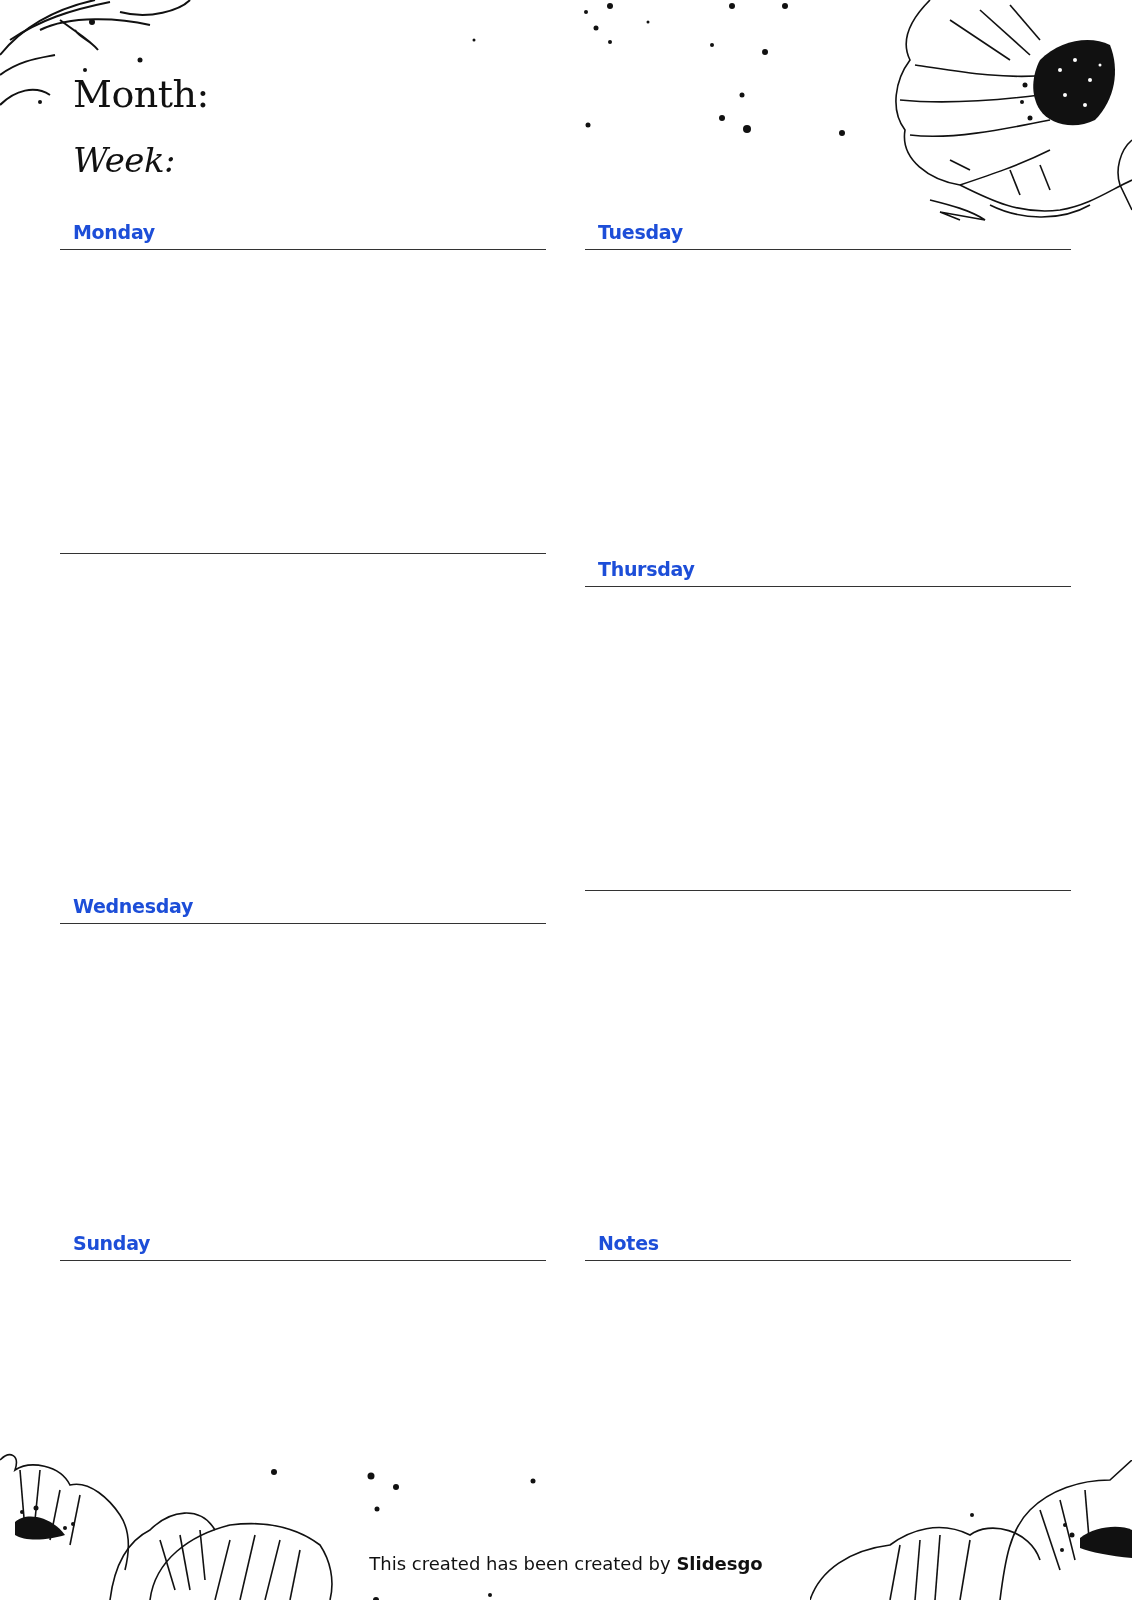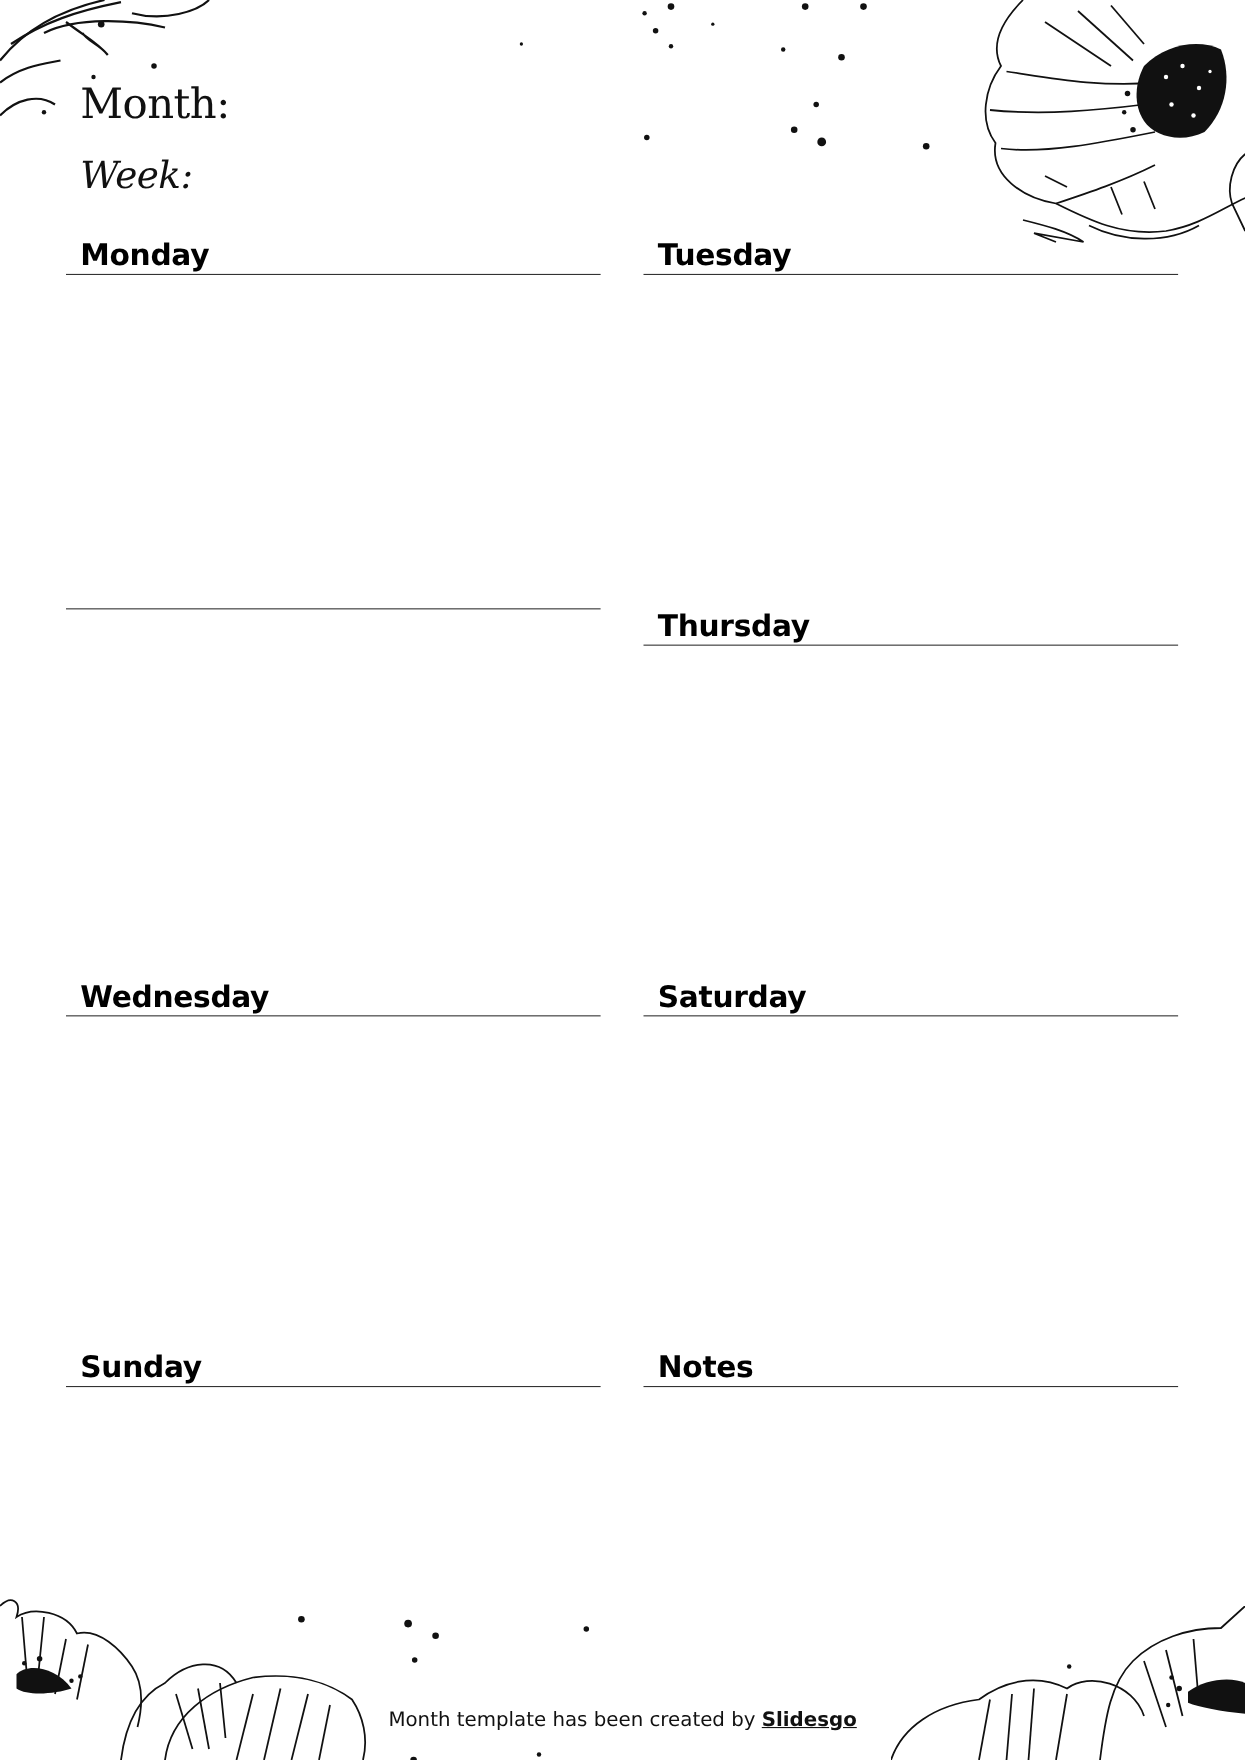--- a/index.html
+++ b/index.html
@@ -11,30 +11,30 @@
     .title {
       position: absolute; left: 73px; top: 72px;
       font-family: "DejaVu Serif", serif; font-size: 38px; color: #111; letter-spacing: -0.5px; text-align: right;
     }
     .week {
       position: absolute; left: 73px; top: 140px;
       font-family: "DejaVu Serif", serif; font-style: italic; font-size: 34px; color: #111; letter-spacing: -0.5px;
     }
     .section { position: absolute; width: 486px; }
     .section .label {
-      font-family: "DejaVu Sans", sans-serif; font-weight: bold; font-size: 27px;
-      padding-left: 13px; height: 33px; line-height: 33px; color: #000000; letter-spacing: -0.3px;
+      font-family: "DejaVu Sans", sans-serif; font-weight: bold; font-size: 19px;
+      padding-left: 13px; height: 33px; line-height: 33px; color: #1d4ed8; letter-spacing: -0.3px;
     }
     .section .rule { border-bottom: 1.6px solid #333; }
     .section .area { height: 300px; }
     .footer {
       position: absolute; left: 0; width: 1132px; top: 1553px; text-align: center;
       font-family: "DejaVu Sans", sans-serif; font-size: 18px; color: #111;
     }
-    .footer .brand { font-weight: bold; text-decoration: underline; color: #111; }
+    .footer .brand { font-weight: bold; color: #111; }
   </style>
 </head>
 <body>
 
 <svg class="deco" style="left:0;top:0" width="260" height="120" viewBox="0 0 260 120">
   <g fill="none" stroke="#111" stroke-width="2">
     <path d="M0 55 C20 30 50 10 95 0"></path>
     <path d="M10 40 C40 20 70 10 110 2"></path>
     <path d="M40 30 C70 15 120 18 150 25"></path>
     <path d="M60 20 C80 35 90 40 98 50 C90 40 80 38 75 30"></path>
@@ -125,21 +125,20 @@
   <div class="label">Thursday</div>
   <div class="rule"></div>
   <div class="area"></div>
 </div>
 <div class="section" style="left:60px;top:890px">
   <div class="label">Wednesday</div>
   <div class="rule"></div>
   <div class="area"></div>
 </div>
 <div class="section" style="left:585px;top:890px">
-  <div class="label">Saturday</div>
   <div class="rule"></div>
   <div class="area"></div>
 </div>
 <div class="section" style="left:60px;top:1227px">
   <div class="label">Sunday</div>
   <div class="rule"></div>
   <div class="area" style="height:170px"></div>
 </div>
 <div class="section" style="left:585px;top:1227px">
   <div class="label">Notes</div>
@@ -200,14 +199,14 @@
   <path fill="#111" d="M270 78 C285 66 310 64 322 70 L322 98 C300 96 280 92 270 88 Z"></path>
   <g fill="#111">
     <circle cx="255" cy="65" r="2"></circle>
       <circle cx="262" cy="75" r="2.5"></circle>
       <circle cx="252" cy="90" r="2"></circle>
       <circle cx="162" cy="55" r="2"></circle>
   </g>
 </svg>
 
 <div class="footer">
-  <span>Month template has been created by </span><span class="brand">Slidesgo</span>
+  <span>This created has been created by </span><span class="brand">Slidesgo</span>
 </div>
 
 </body></html>

